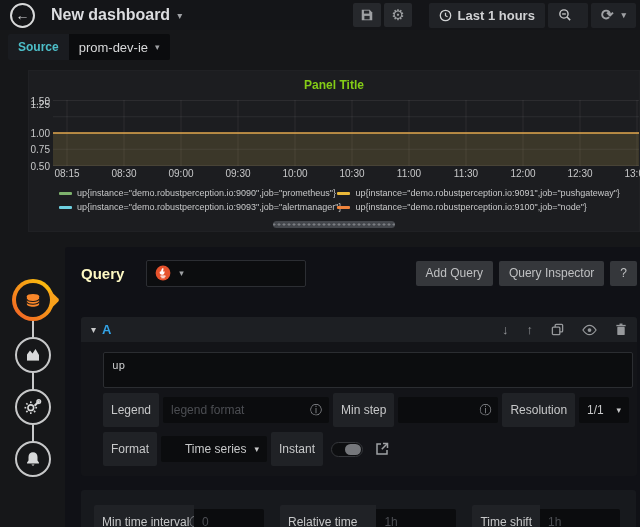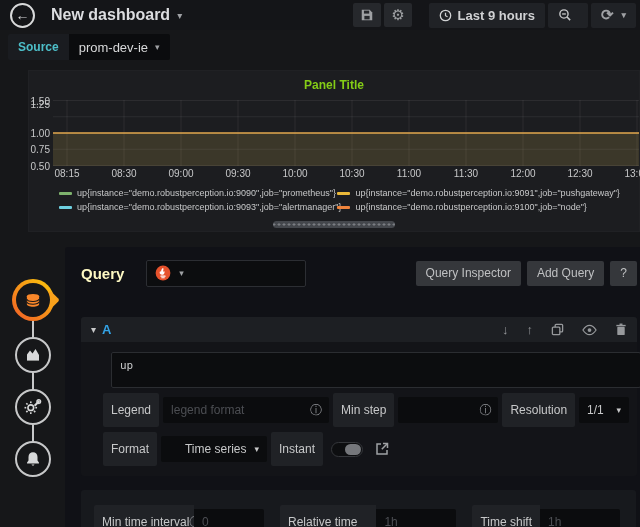--- a/index.html
+++ b/index.html
@@ -75,21 +75,21 @@
 
   .q-rows{margin:30px 0 0 0;background:#131418;border-radius:3px;padding-bottom:10px;}
   .q-row-head{height:25px;background:#1d1f23;border-radius:3px 3px 0 0;display:flex;align-items:center;
               padding:0 10px 0 10px;}
   .q-caret{font-size:10px;color:#c7c8c9;margin-right:6px;cursor:pointer;}
   .q-ref{color:#33a2e5;font-size:13px;font-weight:600;cursor:pointer;}
   .q-actions{margin-left:auto;display:flex;align-items:center;}
   .q-action{margin-left:18px;color:#97999c;font-size:13px;cursor:pointer;display:flex;align-items:center;}
   .q-body{padding:10px 4px 0 22px;}
   .q-expr{display:block;width:100%;height:36px;background:#0c0d0f;border:1px solid #2b2d31;border-radius:2px;
-          color:#c8c9ca;font-family:"DejaVu Sans Mono",monospace;font-size:11px;padding:6px 8px;resize:none;outline:none;margin-left:8px;}
+          color:#c8c9ca;font-family:"DejaVu Sans Mono",monospace;font-size:11px;padding:6px 8px;resize:none;outline:none;}
   .frow{display:flex;align-items:center;margin-top:5px;}
   .flabel{background:#202226;color:#c7c8c9;font-size:12px;font-weight:500;height:26px;display:flex;
           align-items:center;padding:17px 8px;border-radius:2px;margin-right:4px;white-space:nowrap;}
   .fwrap{display:flex;align-items:center;background:#0b0c0e;border-radius:2px;height:26px;margin-right:4px;}
   .fwrap input{flex:1;min-width:0;background:transparent;border:none;outline:none;color:#c7c8c9;
           font-size:12px;padding:0 6px 0 8px;height:100%;}
   .fwrap input::placeholder{color:#4c4e53;}
   .info-glyph{color:#8e9094;font-size:12px;margin:0 7px 0 0;flex:none;}
   .fselect{background:#0b0c0e;height:26px;display:flex;align-items:center;justify-content:space-between;
           padding:0 8px;border-radius:2px;color:#c7c8c9;font-size:12px;margin-right:4px;cursor:pointer;}
@@ -123,21 +123,21 @@
     <span>⚙</span>
   </div>
 
   <div class="nav-group-gap"></div>
 
   <div class="time-btn">
     <svg width="13" height="13" viewBox="0 0 14 14">
       <circle cx="7" cy="7" r="5.6" fill="none" stroke="#d0d1d3" stroke-width="1.4"></circle>
       <path d="M7 4v3.2l2.2 1.2" fill="none" stroke="#d0d1d3" stroke-width="1.3"></path>
     </svg>
-    <span>Last 9 hours</span>
+    <span>Last 1 hours</span>
   </div>
   <div class="time-btn">
     <svg width="14" height="14" viewBox="0 0 15 15">
       <circle cx="6.4" cy="6.4" r="4.4" fill="none" stroke="#c7c8c9" stroke-width="1.5"></circle>
       <line x1="4.4" y1="6.4" x2="8.4" y2="6.4" stroke="#c7c8c9" stroke-width="1.4"></line>
       <line x1="9.7" y1="9.7" x2="13" y2="13" stroke="#c7c8c9" stroke-width="1.7"></line>
     </svg>
   </div>
   <div class="time-btn">
     <span class="refresh-glyph">⟳</span>
@@ -271,22 +271,22 @@
       <div class="ds-select">
         <svg width="16" height="16" viewBox="0 0 16 16">
           <circle cx="8" cy="8" r="7.4" fill="#e6522c"></circle>
           <path d="M8 2.8c1.3 1.9-.4 2.7.4 4.2.4-.5.6-1.2.6-1.2.9 1.2.7 2.8-.5 3.6-1.1.8-2.7.5-3.5-.6-.6-1-.4-2.3.5-3.1 0 0-.1 1 .5 1.4C6.3 5.6 6 4.4 8 2.8z" fill="#fff"></path>
           <rect x="5.4" y="10.6" width="5.2" height="1.1" rx="0.5" fill="#fff"></rect>
           <rect x="6.2" y="12.3" width="3.6" height="1" rx="0.5" fill="#fff"></rect>
         </svg>
         <span class="mini-caret">▾</span>
       </div>
       <div class="spacer"></div>
+      <button class="q-btn">Add Query</button>
       <button class="q-btn">Query Inspector</button>
-      <button class="q-btn">Add Query</button>
       <button class="q-btn">?</button>
     </div>
 
     <div class="q-rows">
       <div class="q-row-head">
         <span class="q-caret">▾</span>
         <span class="q-ref">A</span>
         <div class="q-actions">
           <span class="q-action">
               <span>↓</span>

